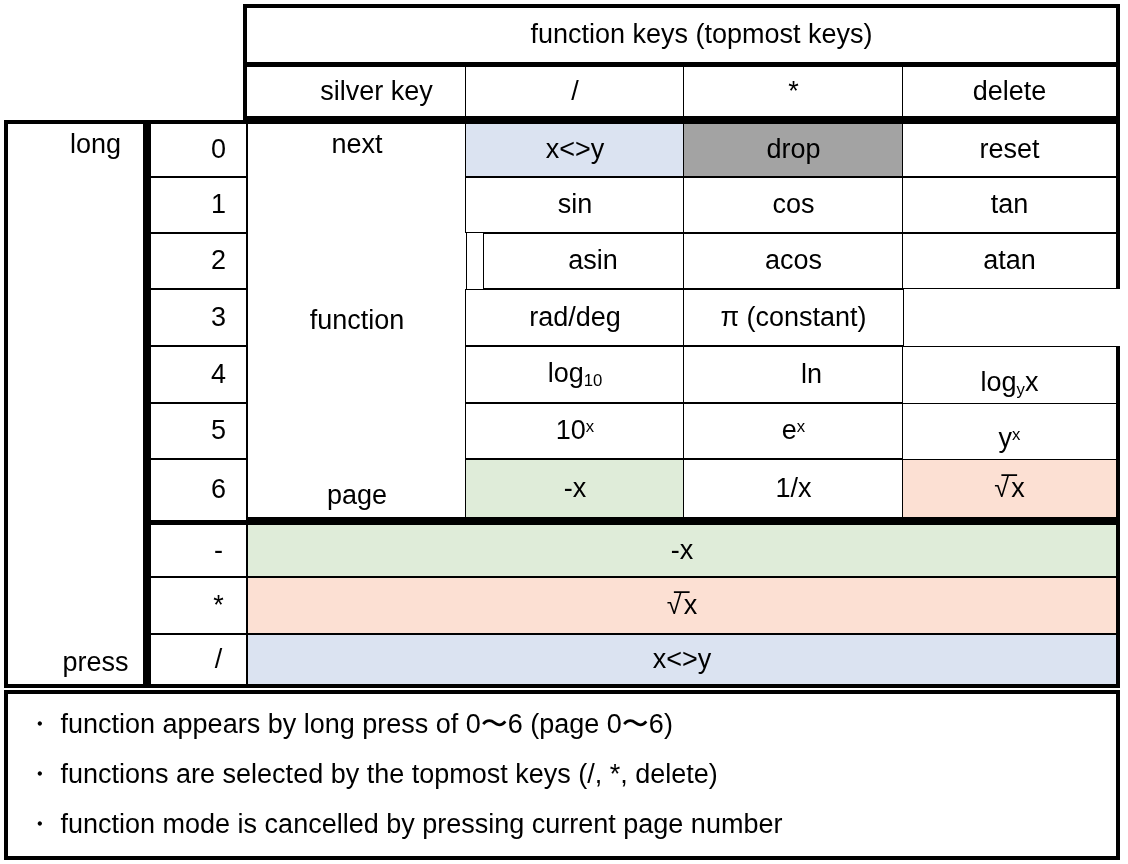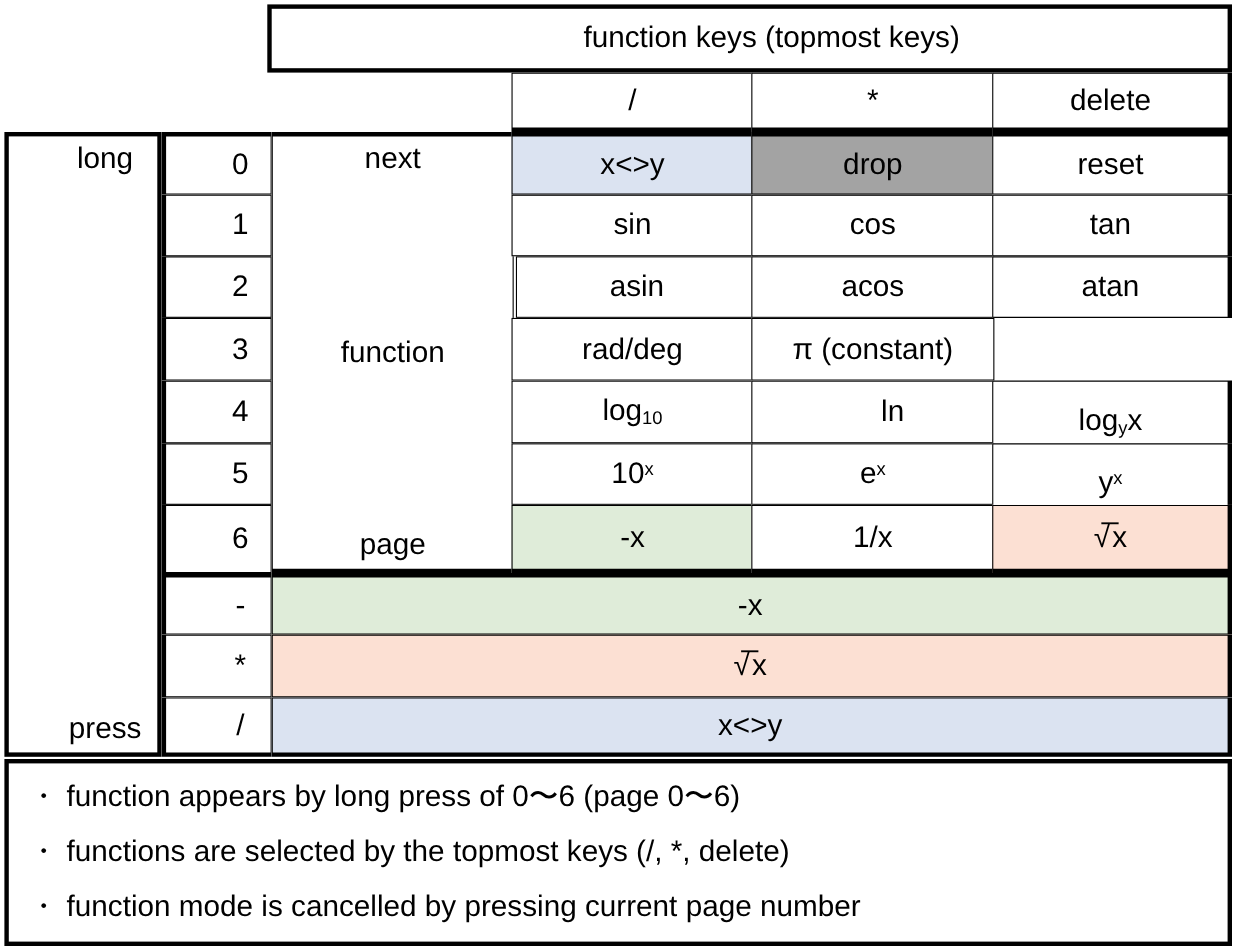--- a/index.html
+++ b/index.html
@@ -73,20 +73,21 @@
   .sqrt .radical { font-size: 1.0em; }
   .sqrt .rad-arg { margin-left: 2px; }
 </style>
 </head>
 <body>
 
 <div class="page">
 
   <div class="cell b-top-thick b-left-thick b-right-thick b-bot-thick" style="left:243px; top:4px; width:877px; height:62px;">function keys (topmost keys)</div>
 
+  <div class="cell b-left-thick b-bot-thick" style="left:243px; top:66px; width:224px; height:54px;">silver key</div>
   <div class="cell b-bot-thick" style="left:465px; top:66px; width:220px; height:54px;">/</div>
   <div class="cell b-bot-thick" style="left:683px; top:66px; width:221px; height:54px;">*</div>
   <div class="cell b-right-thick b-bot-thick" style="left:902px; top:66px; width:218px; height:54px;">delete</div>
 
   <div class="cell stacked b-left-thick b-top-thick b-bot-thick b-right-thick" style="left:4px; top:120px; width:143px; height:568px;">
     <span>long</span>
     <span>press</span>
   </div>
 
   <div class="cell b-left-thick b-top-thick" style="left:147px; top:120px; width:100px; height:57px;">0</div>
@@ -108,21 +109,21 @@
   </div>
 
   <div class="cell b-top-thick" style="left:465px; top:120px; width:220px; height:57px; background:#dbe3f1;">x&lt;&gt;y</div>
   <div class="cell b-top-thick" style="left:683px; top:120px; width:221px; height:57px; background:#a3a3a3;">drop</div>
   <div class="cell b-top-thick b-right-thick" style="left:902px; top:120px; width:218px; height:57px;">reset</div>
 
   <div class="cell" style="left:465px; top:177px; width:220px; height:56px;">sin</div>
   <div class="cell" style="left:683px; top:177px; width:221px; height:56px;">cos</div>
   <div class="cell b-right-thick" style="left:902px; top:177px; width:218px; height:56px;">tan</div>
 
-  <div class="cell" style="left:469px; top:233px; width:220px; height:56px;">asin</div>
+  <div class="cell" style="left:483px; top:233px; width:220px; height:56px;">asin</div>
   <div class="cell" style="left:683px; top:233px; width:221px; height:56px;">acos</div>
   <div class="cell b-right-thick" style="left:902px; top:233px; width:218px; height:56px;">atan</div>
 
   <div class="cell" style="left:465px; top:289px; width:220px; height:57px;">rad/deg</div>
   <div class="cell" style="left:683px; top:289px; width:221px; height:57px;">π (constant)</div>
 
   <div class="cell" style="left:465px; top:346px; width:220px; height:57px;">
       <span>log<sub>10</sub></span>
     </div>
   <div class="cell" style="left:683px; top:346px; width:221px; height:57px;padding-left:36px;">ln</div>

